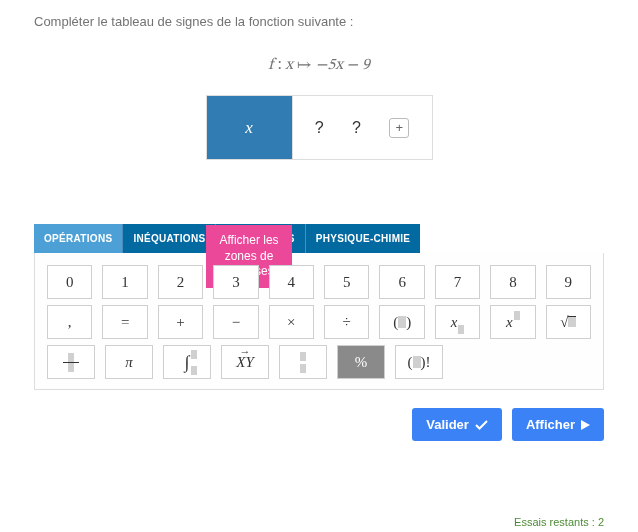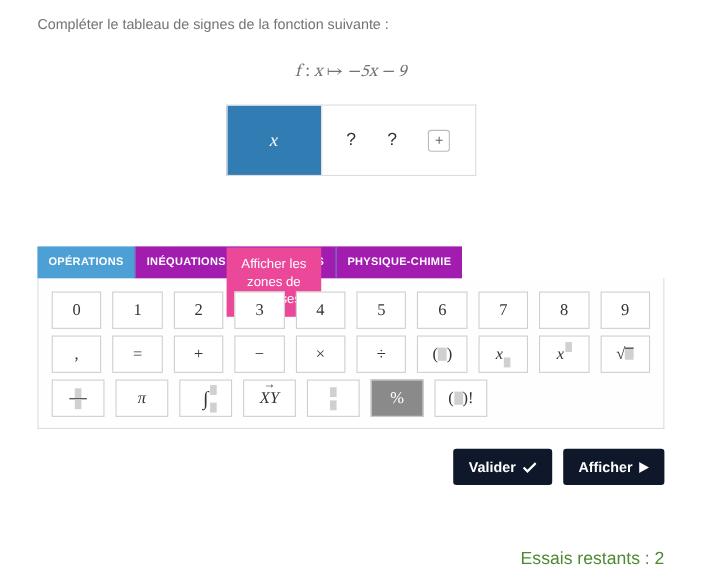--- a/index.html
+++ b/index.html
@@ -94,21 +94,21 @@
     line-height: 1.3;
     cursor: pointer;
   }
   .keyboard-wrap {
     margin-top: 64px;
   }
   .tab-row {
     display: flex;
   }
   .tab {
-    background: #a21caf;
+    background: #0369a1;
     color: #fff;
     font-size: 10px;
     font-weight: 600;
     padding: 9px 10px;
     border-right: 1px solid #4a8cbb;
     cursor: pointer;
     letter-spacing: 0.3px;
   }
   .tab:last-child { border-right: none; }
   .tab.active {
@@ -200,37 +200,37 @@
     align-items: center;
   }
   .footer {
     margin-top: 18px;
     display: flex;
     justify-content: flex-end;
     align-items: center;
     gap: 10px;
   }
   .btn {
-    background: #0f172a;
+    background: #3b82f6;
     color: #fff;
     border: none;
     border-radius: 3px;
     padding: 9px 14px;
     font-size: 13px;
     display: inline-flex;
     align-items: center;
     gap: 6px;
     cursor: pointer;
     font-weight: 600;
   }
   .attempts {
     position: absolute;
-    bottom: 14px;
+    bottom: 4px;
     right: 34px;
-    font-size: 16px;
+    font-size: 11px;
     color: #4e8a35;
   }
 </style>
 </head>
 <body>
 
 <div class="prompt-text">Compléter le tableau de signes de la fonction suivante :</div>
 
 <div class="equation">
   <span>f</span>

